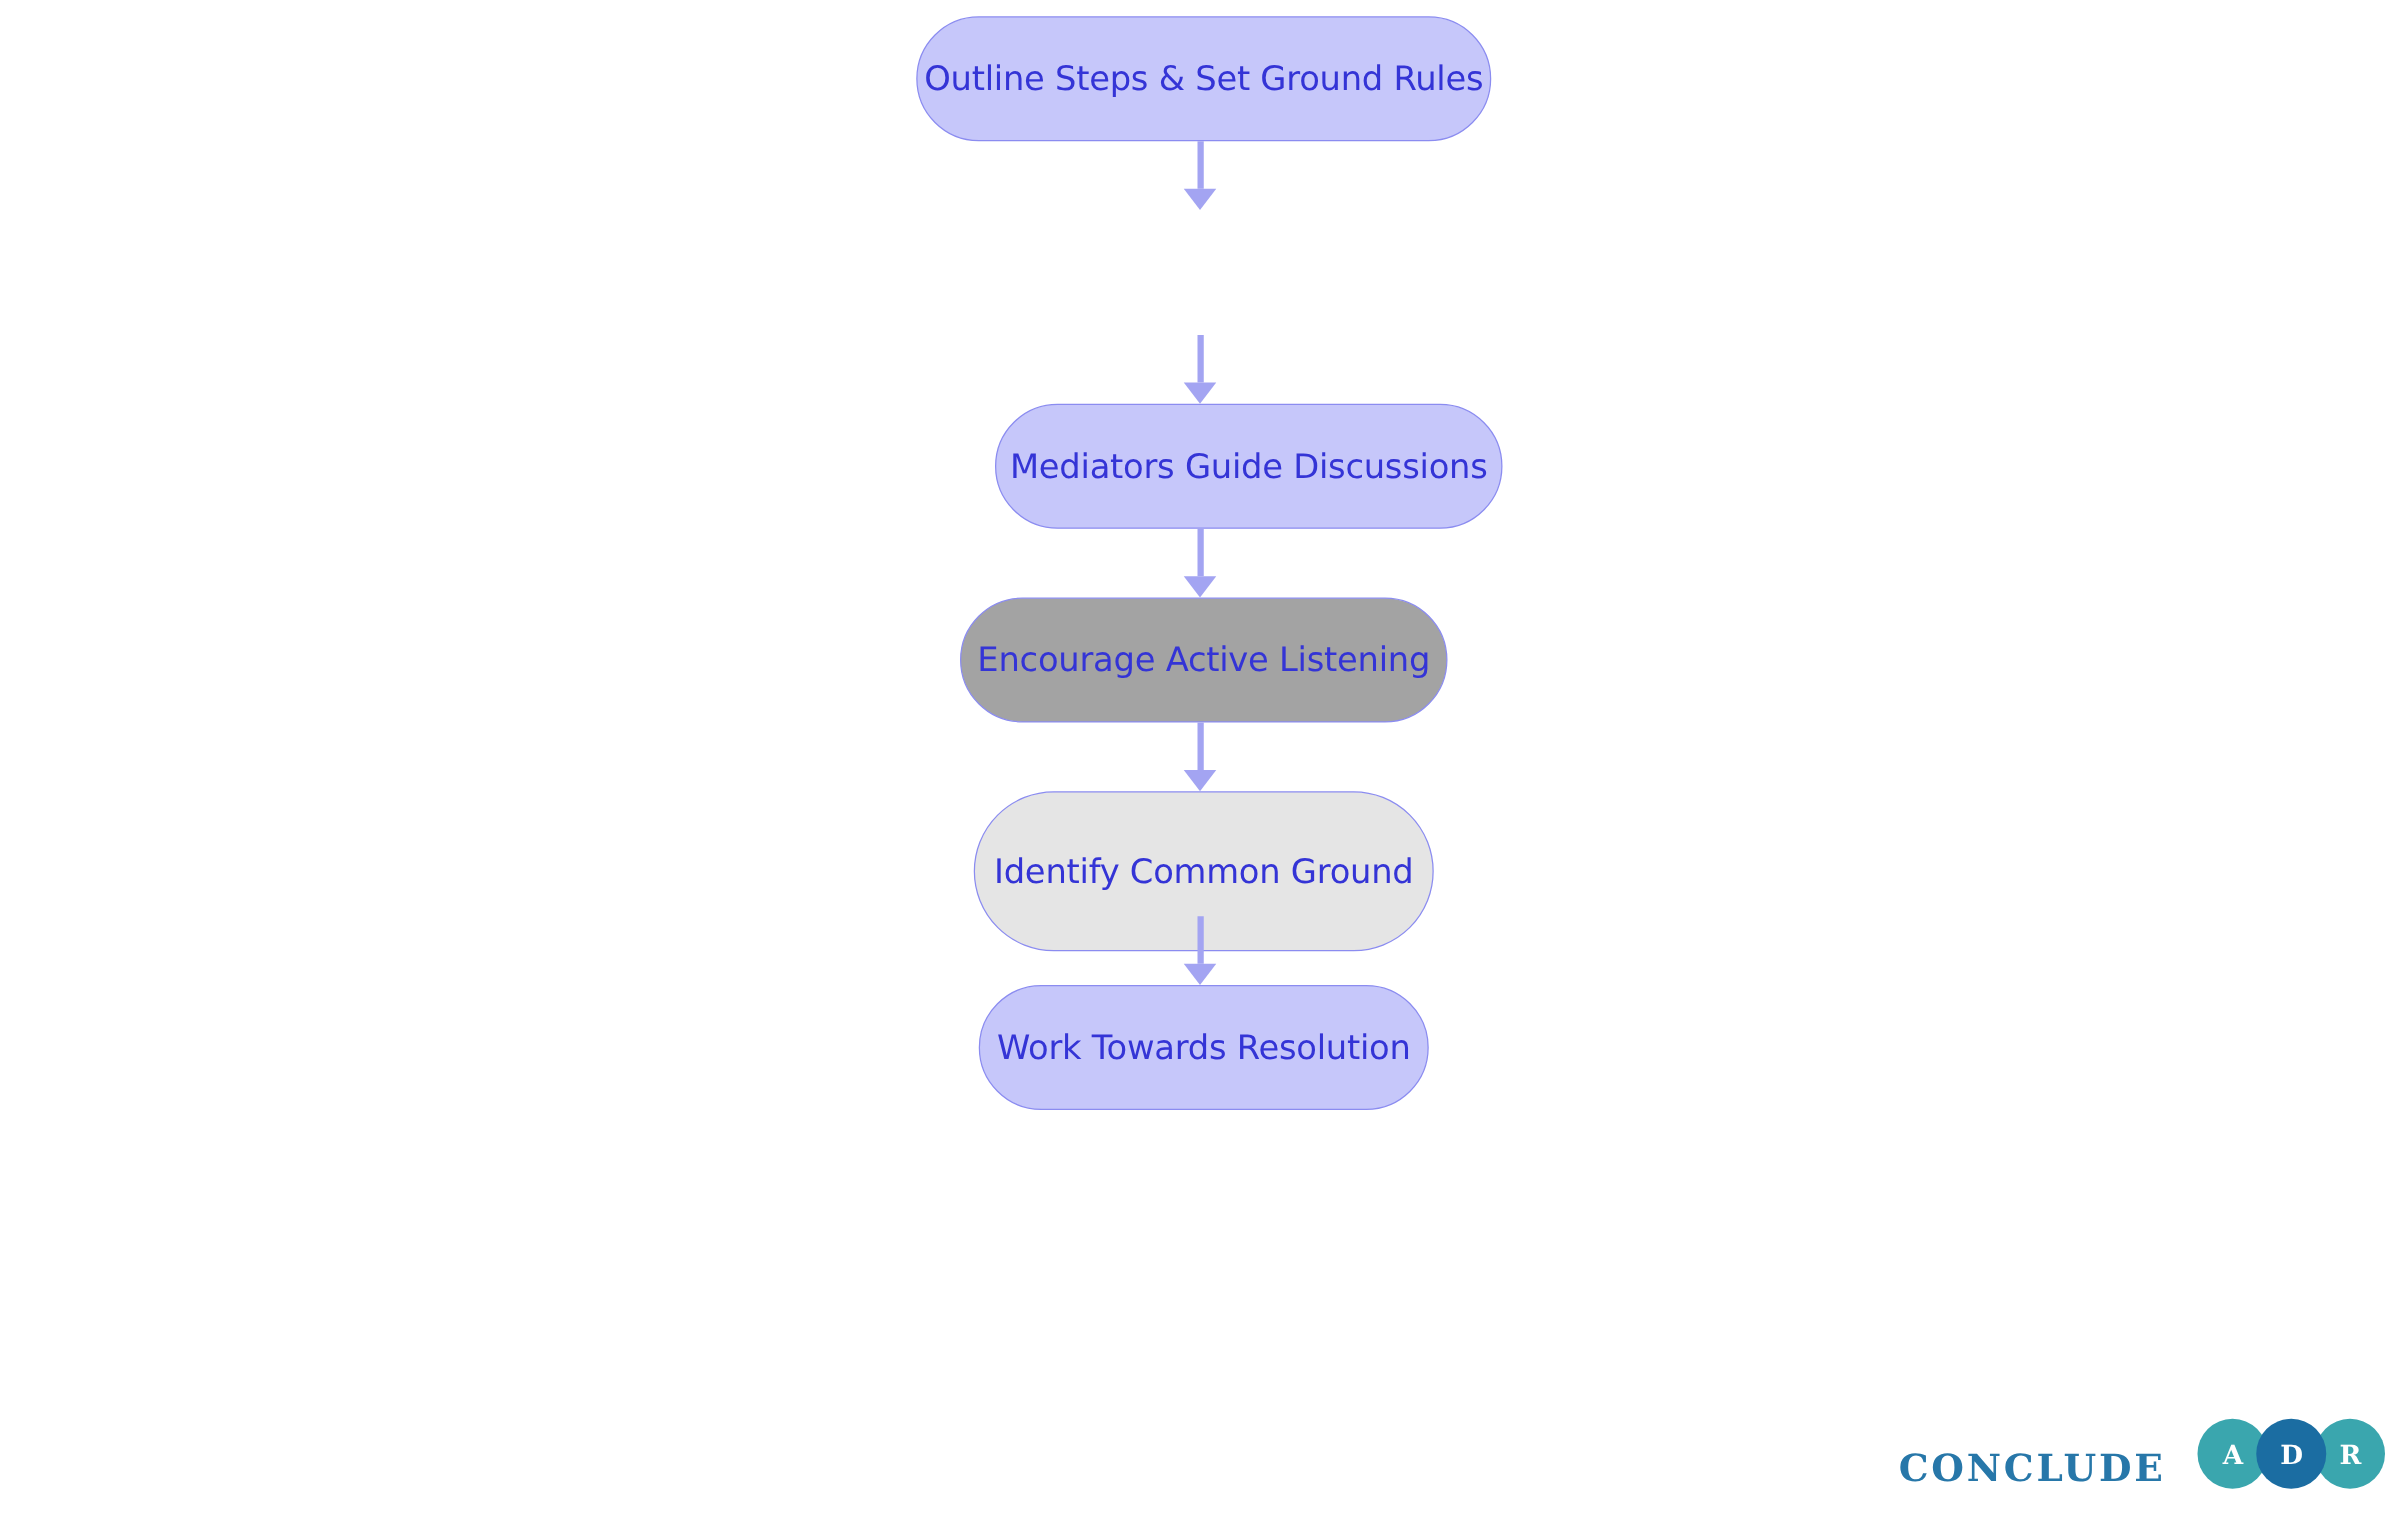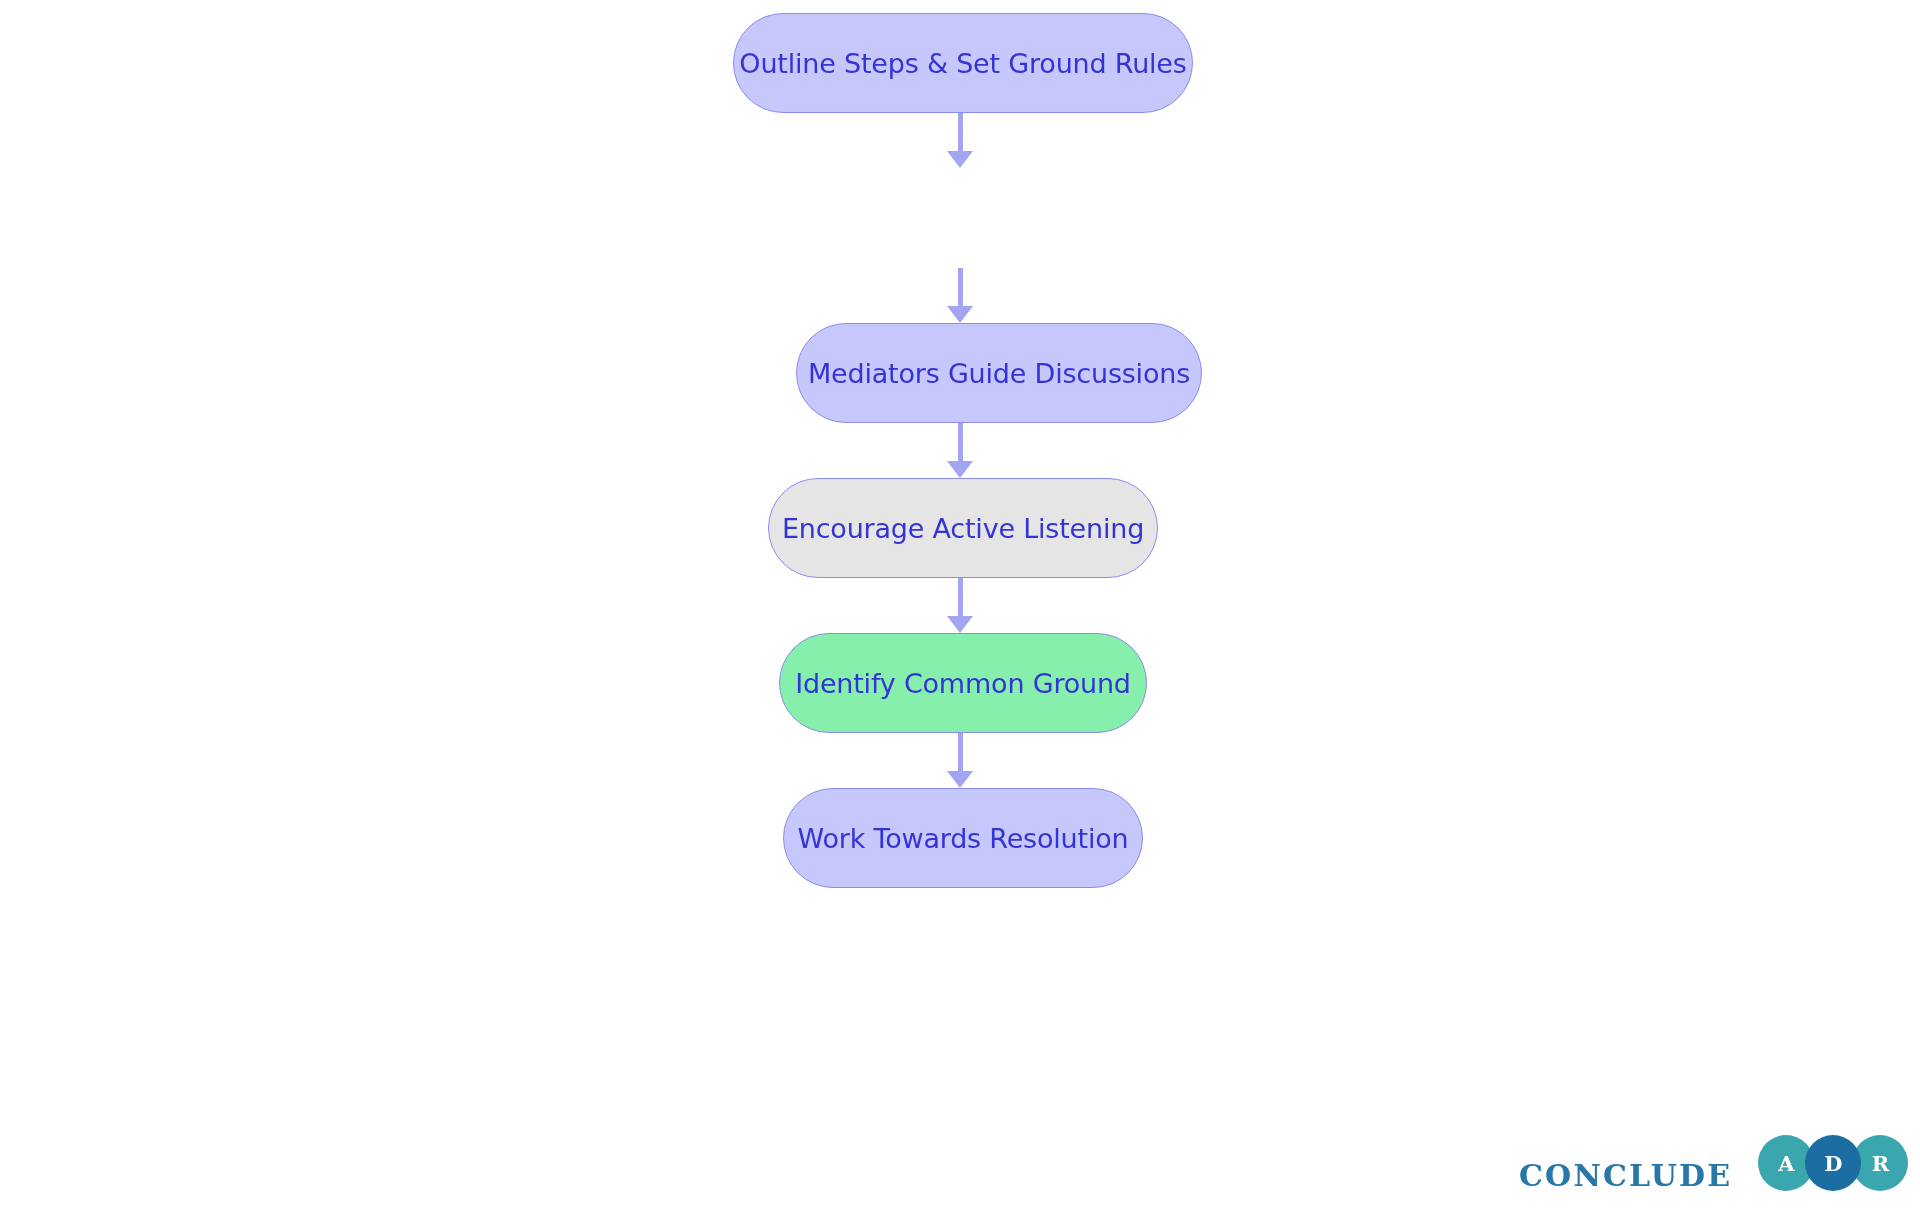--- a/index.html
+++ b/index.html
@@ -113,27 +113,27 @@
 
   <div class="connector" id="conn-2" style="left: 958px; top: 268px; height: 38px; background: rgb(163, 164, 242);"></div>
   <div class="arrowhead" id="arrow-2" style="left: 947px; top: 306px; border-top-color: rgb(163, 164, 242);"></div>
 
   <div class="flow-node" id="node-3" style="left: 796px; top: 323px; width: 406px; height: 100px; background: rgb(198, 199, 250); border-color: rgb(139, 140, 240); color: rgb(52, 52, 214);">
     <span class="node-label">Mediators Guide Discussions</span>
   </div>
   <div class="connector" id="conn-3" style="left: 958px; top: 423px; height: 38px; background: rgb(163, 164, 242);"></div>
   <div class="arrowhead" id="arrow-3" style="left: 947px; top: 461px; border-top-color: rgb(163, 164, 242);"></div>
 
-  <div class="flow-node" id="node-4" style="left: 768px; top: 478px; width: 390px; height: 100px; background: #e5e5e5; border-color: rgb(139, 140, 240); color: rgb(52, 52, 214);">
+  <div class="flow-node" id="node-4" style="left: 768px; top: 478px; width: 390px; height: 100px; background: #a3a3a3; border-color: rgb(139, 140, 240); color: rgb(52, 52, 214);">
     <span class="node-label">Encourage Active Listening</span>
   </div>
   <div class="connector" id="conn-4" style="left: 958px; top: 578px; height: 38px; background: rgb(163, 164, 242);"></div>
   <div class="arrowhead" id="arrow-4" style="left: 947px; top: 616px; border-top-color: rgb(163, 164, 242);"></div>
 
-  <div class="flow-node" id="node-5" style="left: 779px; top: 633px; width: 368px; height: 100px; background: #86efac; border-color: rgb(139, 140, 240); color: rgb(52, 52, 214);">
+  <div class="flow-node" id="node-5" style="left: 779px; top: 633px; width: 368px; height: 128px; background: #e5e5e5; border-color: rgb(139, 140, 240); color: rgb(52, 52, 214);">
     <span class="node-label">Identify Common Ground</span>
   </div>
   <div class="connector" id="conn-5" style="left: 958px; top: 733px; height: 38px; background: rgb(163, 164, 242);"></div>
   <div class="arrowhead" id="arrow-5" style="left: 947px; top: 771px; border-top-color: rgb(163, 164, 242);"></div>
 
   <div class="flow-node" id="node-6" style="left: 783px; top: 788px; width: 360px; height: 100px; background: rgb(198, 199, 250); border-color: rgb(139, 140, 240); color: rgb(52, 52, 214);">
     <span class="node-label">Work Towards Resolution</span>
   </div>
 
 </div>

